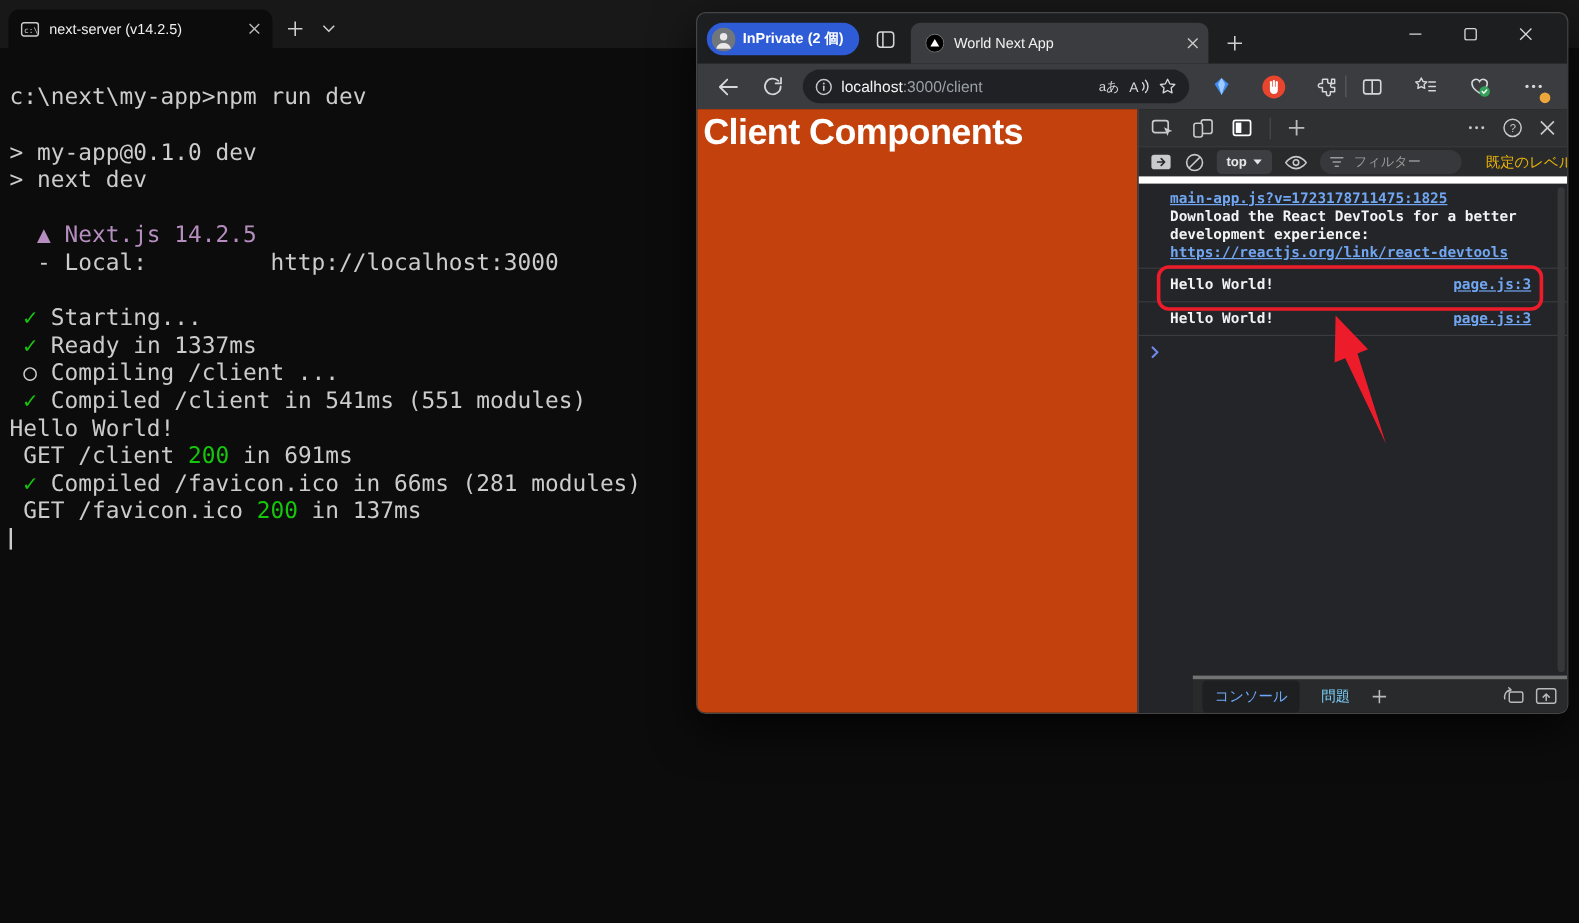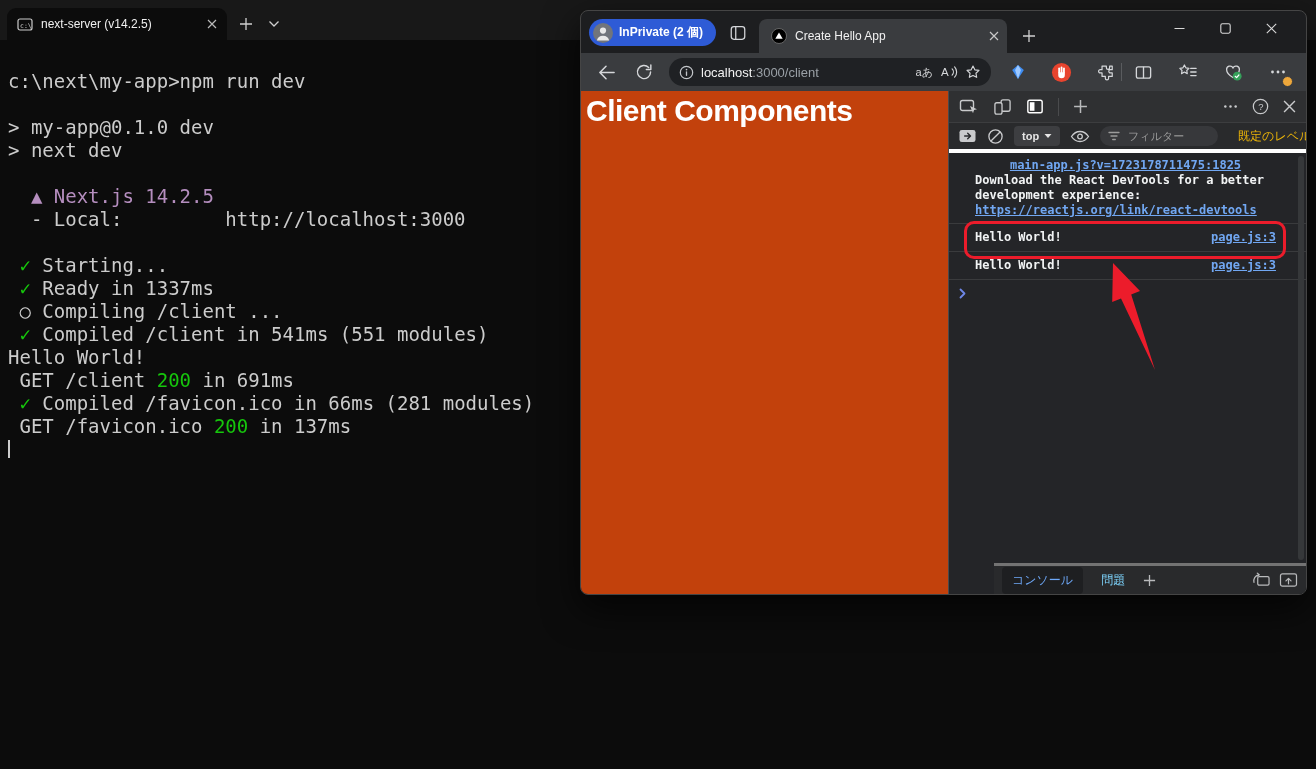--- a/index.html
+++ b/index.html
@@ -49,39 +49,39 @@
                      background:#eda73b;border:1px solid #3a3c3f;box-sizing:border-box;}
   
   .b-content{position:absolute;left:0;top:80px;right:0;bottom:0;display:flex;}
   .page{width:367px;background:#c2410c;}
   .page h1{margin:0;padding:3px 0 0 5px;font-size:30px;font-weight:700;color:#fff;letter-spacing:-.5px;
            font-family:"Liberation Sans",sans-serif;}
   
   .devtools{flex:1;border-left:1px solid #4a4a4c;background:#242528;display:flex;flex-direction:column;min-width:0;}
   .dt-row1{height:32px;background:#2f3032;border-bottom:1px solid #3c3d3f;display:flex;align-items:center;
            gap:14px;padding:0 10px;box-sizing:border-box;}
-  .dt-row2{height:30px;background:#292a2c;border-bottom:4px solid #ffffff;display:flex;align-items:center;
+  .dt-row2{height:30px;background:#292a2c;border-bottom:6px solid #ffffff;display:flex;align-items:center;
            gap:10px;padding:0 9px;box-sizing:border-box;}
   .dt-div{width:1px;height:18px;background:#4a4b4d;}
   .dt-spacer{flex:1;}
   .top-pill{display:flex;align-items:center;gap:5px;background:#3d3e41;border-radius:4px;height:20px;
             padding:0 8px;color:#e6e6e6;font-size:11px;font-weight:700;}
   .filter-pill{display:flex;align-items:center;gap:6px;background:#37383b;border-radius:10px;height:20px;
                width:118px;padding:0 8px;box-sizing:border-box;}
   .filter-pill input{background:transparent;border:none;outline:none;width:80px;color:#ddd;
                      font-size:11px;font-family:"Liberation Sans",sans-serif;}
   .filter-pill input::placeholder{color:#9b9b9b;}
   .levels{flex:none;width:68px;overflow:hidden;white-space:nowrap;color:#eab308;font-size:12px;}
   .dt-console{flex:1;position:relative;font-family:"DejaVu Sans Mono",monospace;font-weight:600;
               font-size:12px;color:#f1f3f4;overflow:hidden;}
   .c-entry{border-bottom:1px solid #3a3b3d;padding:5px 30px 5px 26px;line-height:15px;}
   .c-entry.row{display:flex;padding-top:6px;padding-bottom:6px;}
   .c-entry .msg{flex:1;}
   .c-link{color:var(--link-blue,#71a7f2);text-decoration:underline;white-space:nowrap;}
-  .srcline{text-align:center;}
+  .srcline{text-align:left;}
   .c-msgblock{margin:0;}
   .prompt-row{padding:8px 10px;}
   .scroll-track{position:absolute;right:2px;top:3px;bottom:3px;width:6px;background:#36383a;border-radius:3px;}
   .dt-drawer{height:31px;background:#292a2c;border-top:3px solid #737373;display:flex;align-items:center;
              gap:8px;padding:0 8px;box-sizing:border-box;margin-left:45px;}
   .drawer-tab{font-size:12px;padding:5px 10px;border-radius:4px;}
   .drawer-tab.active{background:#1e1f21;color:var(--console-blue,#6ea8f8);}
   .drawer-tab.idle{color:#7dd3fc;text-align:center;}
   
   .ann-box{position:absolute;left:964px;top:221px;width:322px;height:38px;border:3px solid var(--ann-red,#ec1c2b);
@@ -160,21 +160,21 @@
             <path d="M7.5 3v14" stroke="#d5d7da" stroke-width="1.4"></path>
           </svg>
       </span>
       <div class="b-tab">
         <span>
           <svg width="16" height="16" viewBox="0 0 16 16">
               <circle cx="8" cy="8" r="7.5" fill="#000" stroke="#777" stroke-width="0.8"></circle>
               <path d="M8 4.4l3.7 6.4H4.3z" fill="#fff"></path>
             </svg>
         </span>
-        <span class="b-tab-label">Create Hello App</span>
+        <span class="b-tab-label">World Next App</span>
         <span class="icon-btn">
           <svg width="10" height="10" viewBox="0 0 10 10">
               <path d="M1 1l8 8M9 1L1 9" stroke="#c8c8c8" stroke-width="1.2"></path>
             </svg>
         </span>
       </div>
       <span class="icon-btn b-newtab">
         <svg width="14" height="14" viewBox="0 0 14 14">
             <path d="M7 1v12M1 7h12" stroke="#d0d0d0" stroke-width="1.3"></path>
           </svg>

